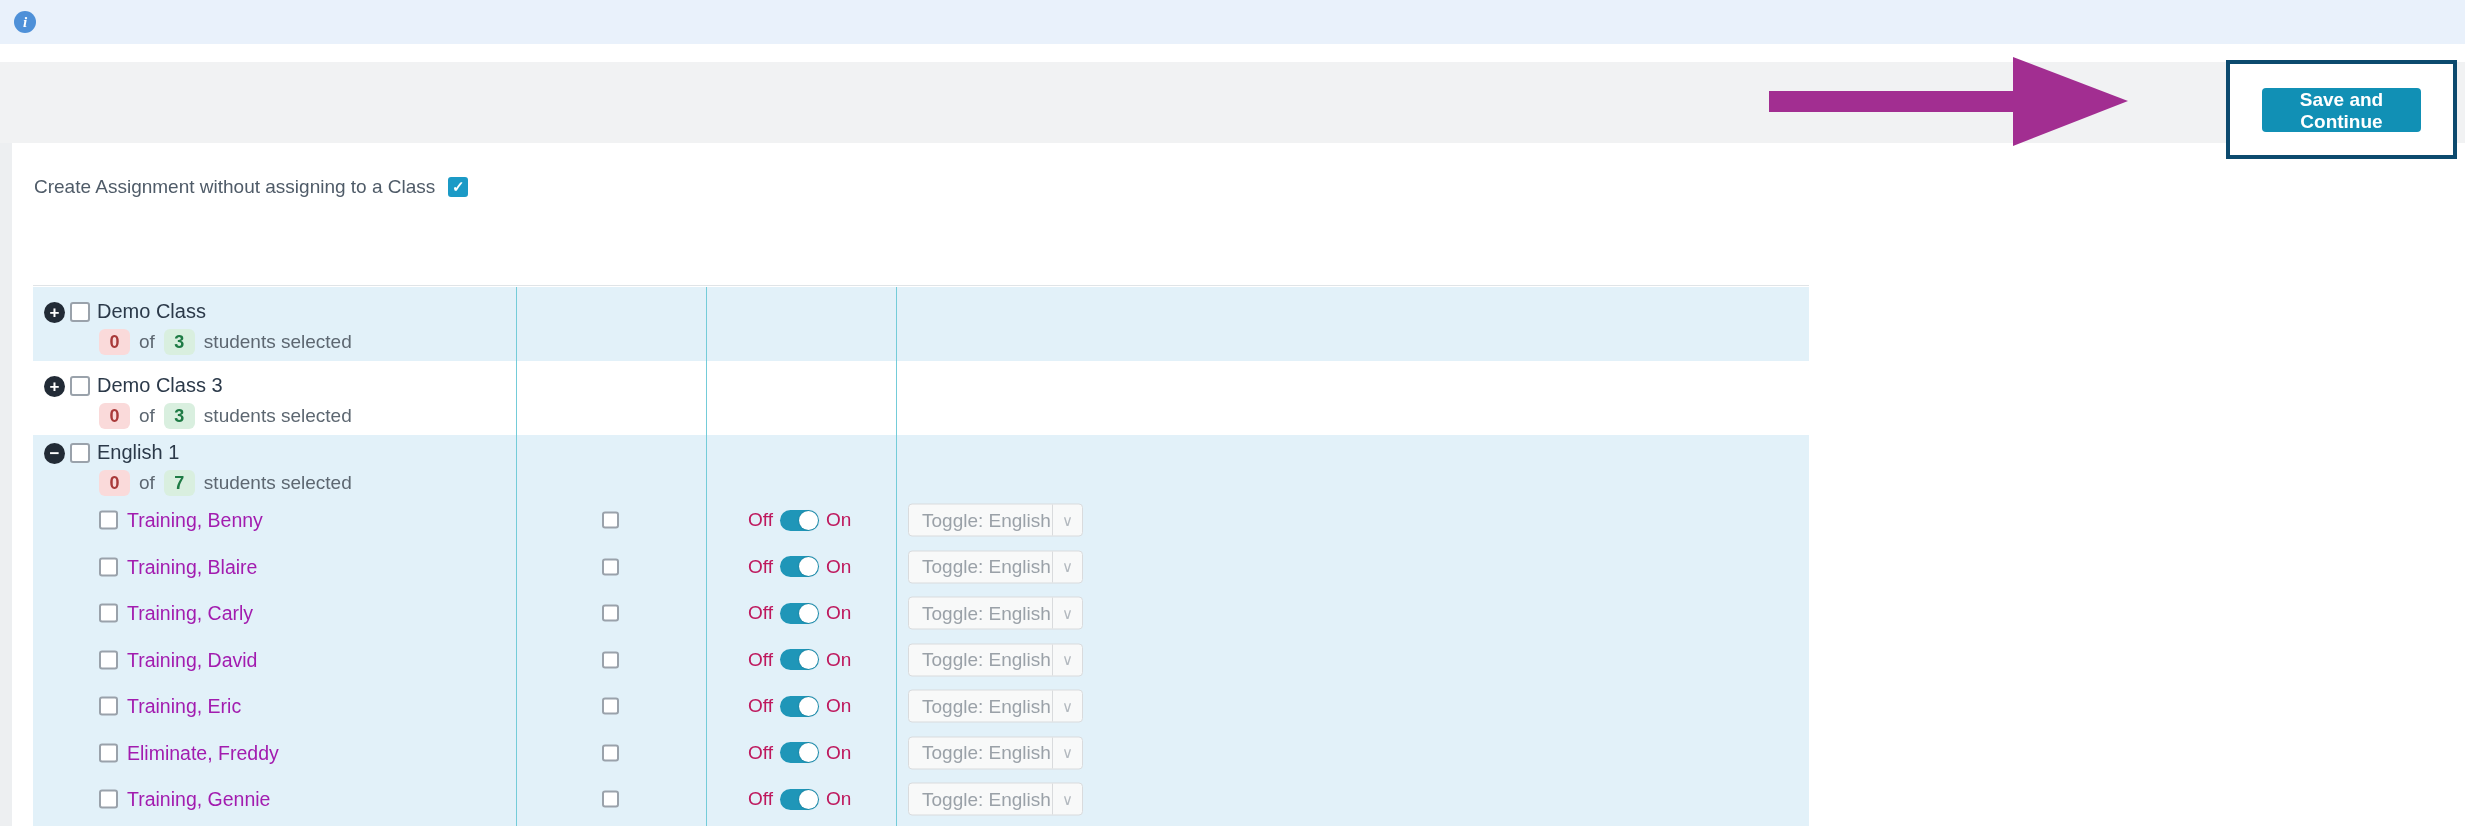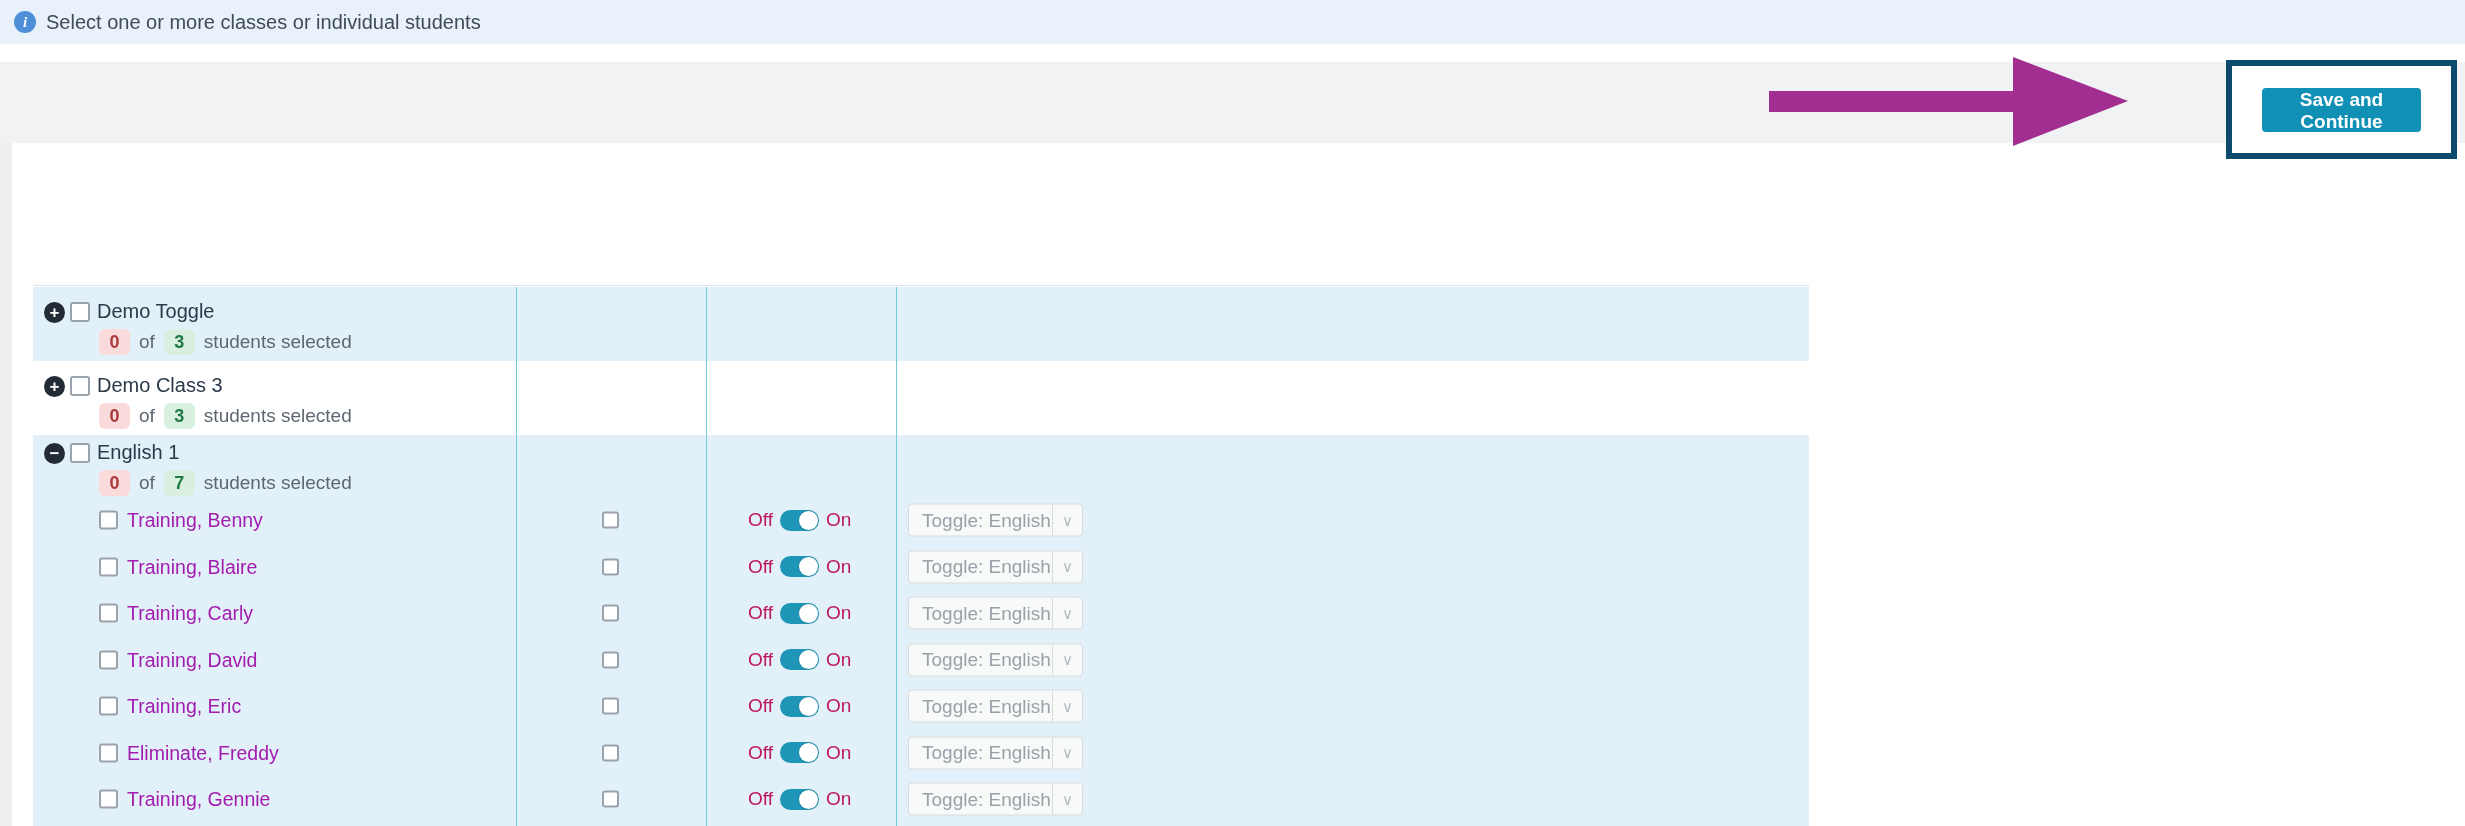--- a/index.html
+++ b/index.html
@@ -11,21 +11,21 @@
   .info-bar{position:absolute;left:0;top:0;width:2465px;height:44px;background:#e9f1fb;display:flex;align-items:center;}
   .info-icon{position:absolute;left:14px;top:11px;width:22px;height:22px;border-radius:50%;background:#4e90d8;color:#fff;
     display:flex;align-items:center;justify-content:center;font-size:15px;font-weight:bold;font-family:"Liberation Serif",serif;font-style:italic;}
   .info-text{position:absolute;left:46px;top:11px;font-size:20px;color:#3f4b59;}
   
   .gray-strip{position:absolute;left:0;top:62px;width:2465px;height:81px;background:#f1f2f3;}
   .left-gutter{position:absolute;left:0;top:143px;width:12px;height:683px;background:#edeff1;}
   
   .arrow-svg{position:absolute;left:1769px;top:55px;z-index:20;}
   .annot-box{position:absolute;left:2226px;top:60px;width:231px;height:99px;box-sizing:border-box;
-    border:6px solid #0c4a6e;background:#ffffff;z-index:21;display:flex;align-items:center;justify-content:center;}
+    border:4px solid #0c4a6e;background:#ffffff;z-index:21;display:flex;align-items:center;justify-content:center;}
   .save-btn{width:159px;height:44px;background:#1190b5;color:#ffffff;border:none;border-radius:4px;
     font-size:19px;font-weight:bold;font-family:"Liberation Sans",sans-serif;cursor:pointer;}
   
   .content-panel{position:absolute;left:12px;top:143px;width:2453px;height:683px;background:#ffffff;}
   .create-row{position:absolute;left:22px;top:33px;display:flex;align-items:center;gap:13px;}
   .create-label{font-size:19px;color:#4f5b68;}
   .checkbox{box-sizing:border-box;background:#fff;border:2px solid #9aa2ab;border-radius:3px;}
   .checkbox.checked{background:#1b9ac6;border-color:#1b9ac6;color:#fff;display:flex;align-items:center;justify-content:center;
     font-size:15px;font-weight:bold;}
   .cb-20{width:20px;height:20px;}
@@ -69,37 +69,40 @@
   .dd-text{flex:1;font-size:19px;color:#9aa1a8;padding-left:13px;display:flex;align-items:center;white-space:nowrap;overflow:hidden;}
   .dd-chev{width:29px;border-left:1px solid #d9dbdd;display:flex;align-items:center;justify-content:center;color:#b3b9bf;font-size:15px;}
 </style>
 </head>
 <body>
 
 <div class="screen">
 
   <div class="info-bar">
     <span class="info-icon">i</span>
-    <span class="info-text">Select one or more classes or individual students</span>
   </div>
 
   <div class="gray-strip"></div>
   <div class="left-gutter"></div>
 
   <svg class="arrow-svg" width="365" height="95" viewBox="0 0 365 95">
     <rect x="0" y="36" width="246" height="21" fill="#a22e91"></rect>
     <polygon points="244,2 244,91 359,46" fill="#a22e91"></polygon>
   </svg>
 
   <div class="annot-box">
     <button class="save-btn">Save and Continue</button>
   </div>
 
   <div class="content-panel">
 
+    <div class="create-row">
+      <span class="create-label">Create Assignment without assigning to a Class</span>
+      <span class="checkbox checked cb-20">✓</span>
+    </div>
 
     <div class="hdr-myclasses">My Classes</div>
     <div class="col-h c1">
       <div>Eliminate 1 Answer for</div>
       <div>Multiple Choice Questions</div>
     </div>
     <div class="col-h c2">
       <div>Assignment Text To</div>
       <div>Speech Settings</div>
     </div>
@@ -109,21 +112,21 @@
     </div>
 
     <div class="table-body">
       <div class="vsep v1"></div>
       <div class="vsep v2"></div>
       <div class="vsep v3"></div>
 
       <div class="class-row row-blue" style="top:1px;height:74px;">
         <span class="expand-btn" style="top:15px;">+</span>
         <span class="checkbox cb-20 class-checkbox" style="top:15px;"></span>
-        <span class="class-name" style="top:13px;">Demo Toggle</span>
+        <span class="class-name" style="top:13px;">Demo Class</span>
         <span class="badges" style="top:42px;">
           <span class="badge red">0</span>
           <span class="badge-word">of</span>
           <span class="badge green">3</span>
           <span class="badge-word tail">students selected</span>
         </span>
       </div>
 
       <div class="class-row row-white" style="top:75px;height:74px;">
         <span class="expand-btn" style="top:15px;">+</span>

